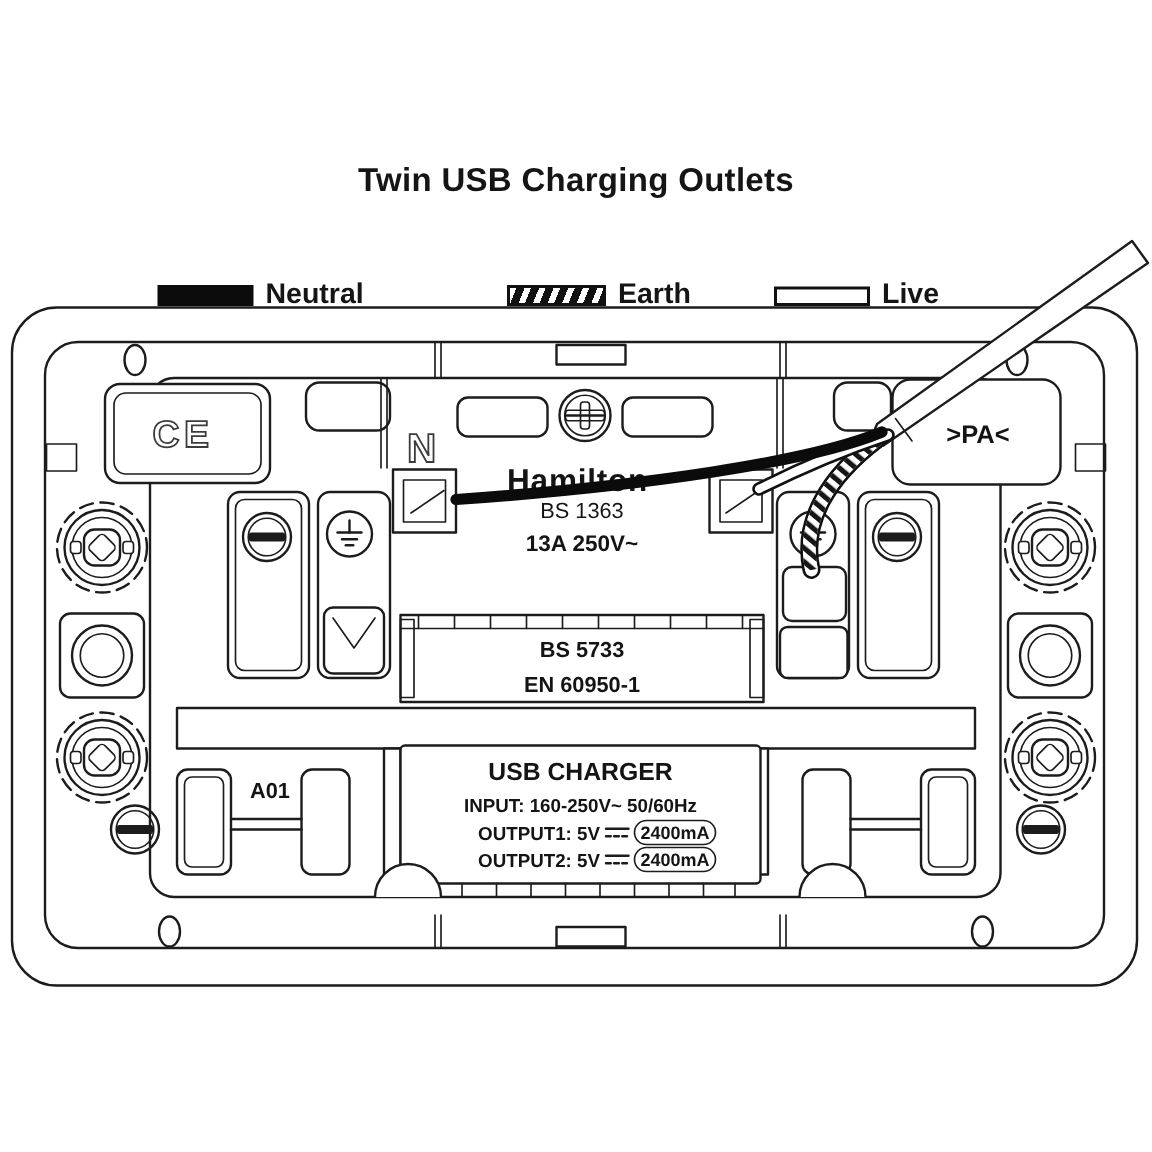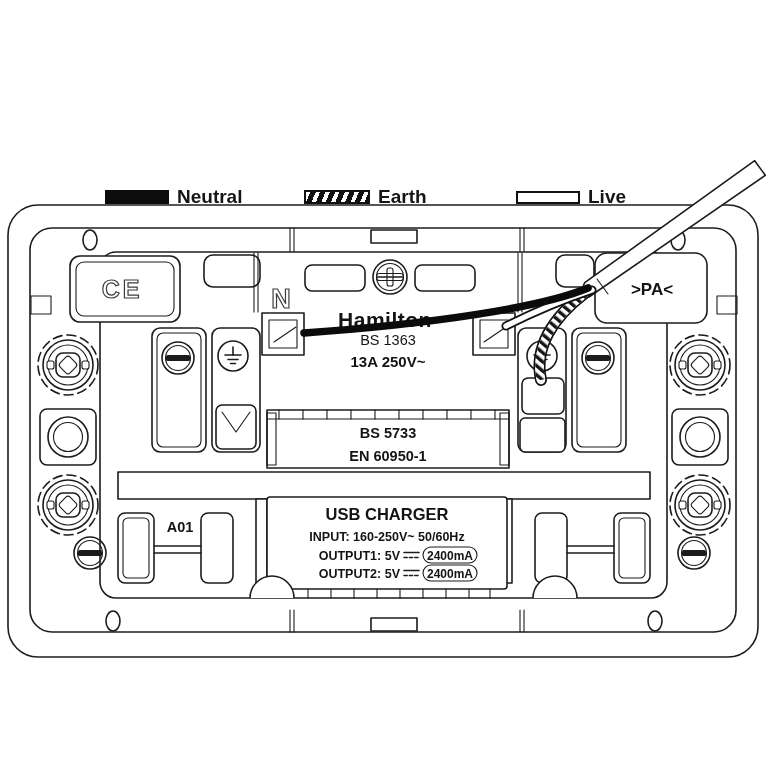--- a/index.html
+++ b/index.html
@@ -15,35 +15,36 @@
   }
   .legend{position:absolute;top:186px;left:0;width:764px;height:22px;padding-left:48px;}
   .legend .item{position:absolute;display:flex;align-items:center;gap:8px;}
   .legend .lbl{font-size:19px;font-weight:bold;color:#151515;}
   .sw{box-sizing:border-box;display:inline-block;}
   .sw-neutral{width:64px;height:14px;background:#0c0c0c;}
   .sw-earth{width:66px;height:14px;border:2px solid #111;
     background:repeating-linear-gradient(112deg,#fff 0 4px,#111 4px 9px);}
   .sw-live{width:64px;height:13px;border:2px solid #111;background:#fff;}
   #li-neutral{left:105px;top:0;}
-  #li-earth{left:304px;top:0;}
+  #li-earth{left:338px;top:0;}
   #li-live{left:516px;top:0;}
   svg{position:absolute;left:0;top:0;}
   .ln{fill:none;stroke:#1c1c1c;stroke-width:1.6;stroke-linejoin:round;stroke-linecap:round;}
   .lnw{fill:#ffffff;stroke:#1c1c1c;stroke-width:1.6;stroke-linejoin:round;}
   .thin{stroke-width:1.1;}
   .t{font-family:"Liberation Sans",sans-serif;fill:#141414;}
   .tb{font-weight:bold;}
   .tc{text-anchor:middle;}
   .outline-letter{fill:#ffffff;stroke:#3c3c3c;stroke-width:1.2;font-weight:bold;}
 </style>
 </head>
 <body>
 
 <div class="title">
+  <div>Twin USB Charging Outlets</div>
 </div>
 
 <div class="legend">
   <div class="item" id="li-neutral">
     <span class="sw sw-neutral"></span>
     <span class="lbl">Neutral</span>
   </div>
   <div class="item" id="li-earth">
     <span class="sw sw-earth"></span>
     <span class="lbl">Earth</span>

